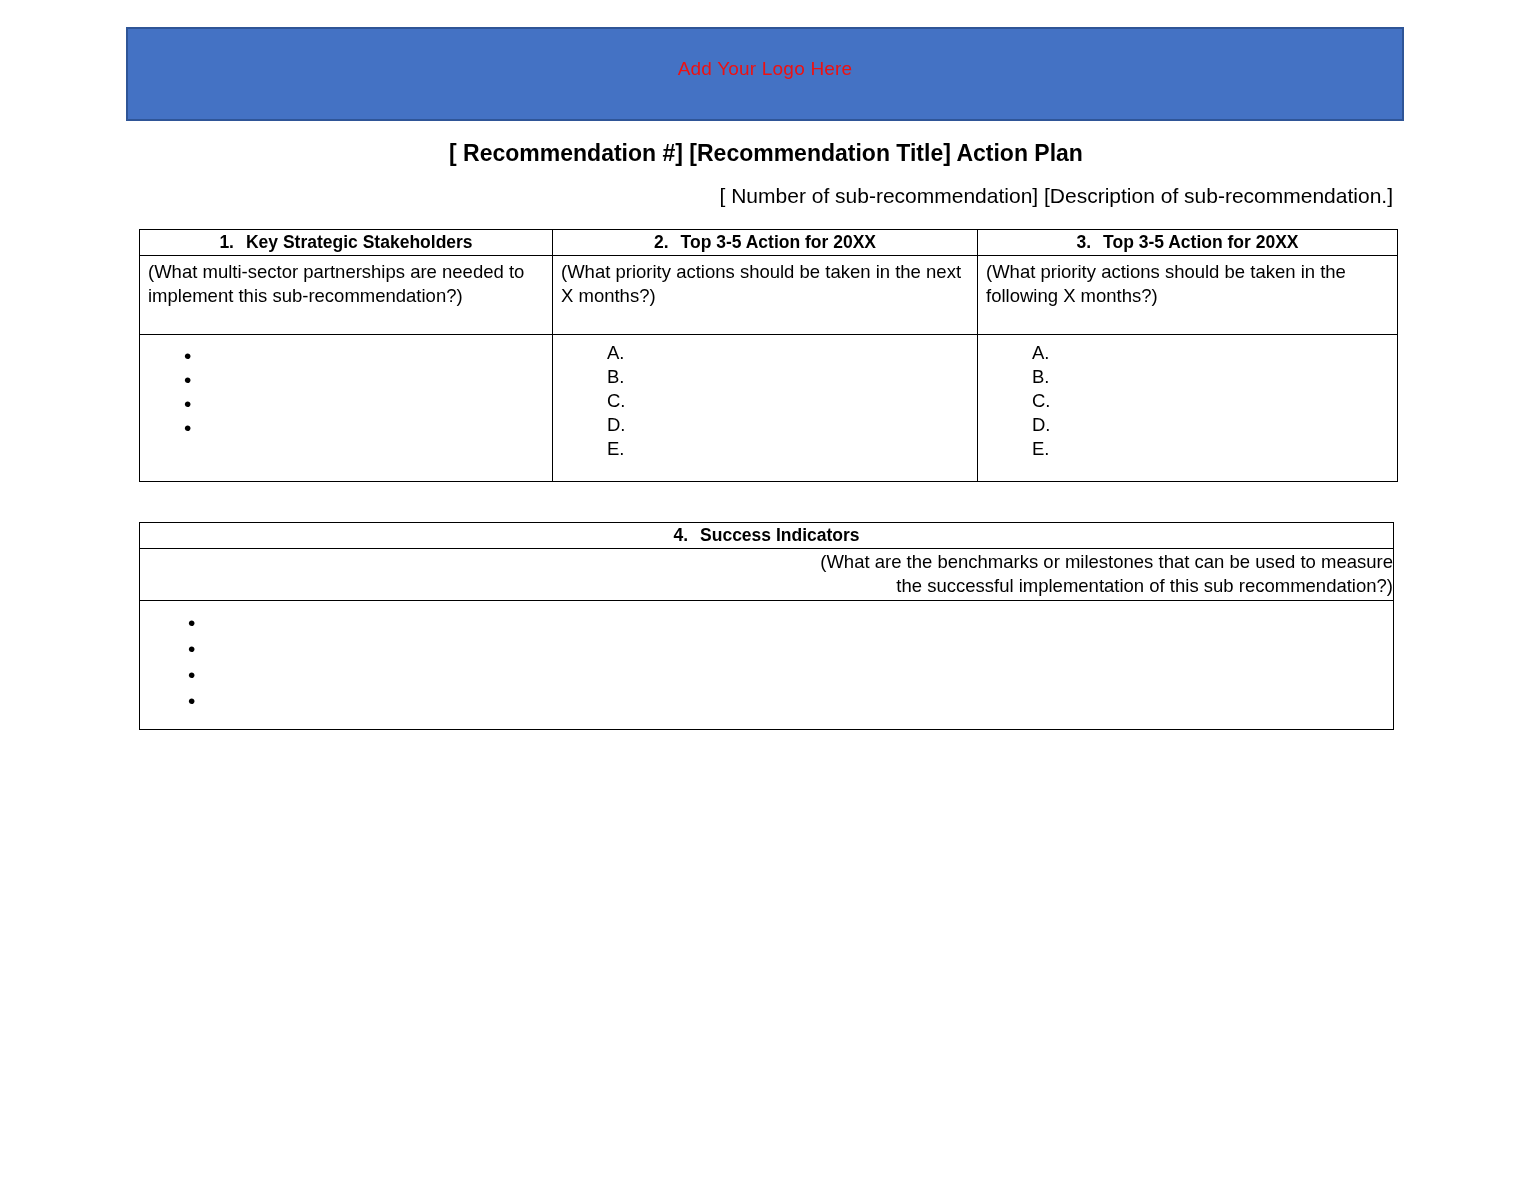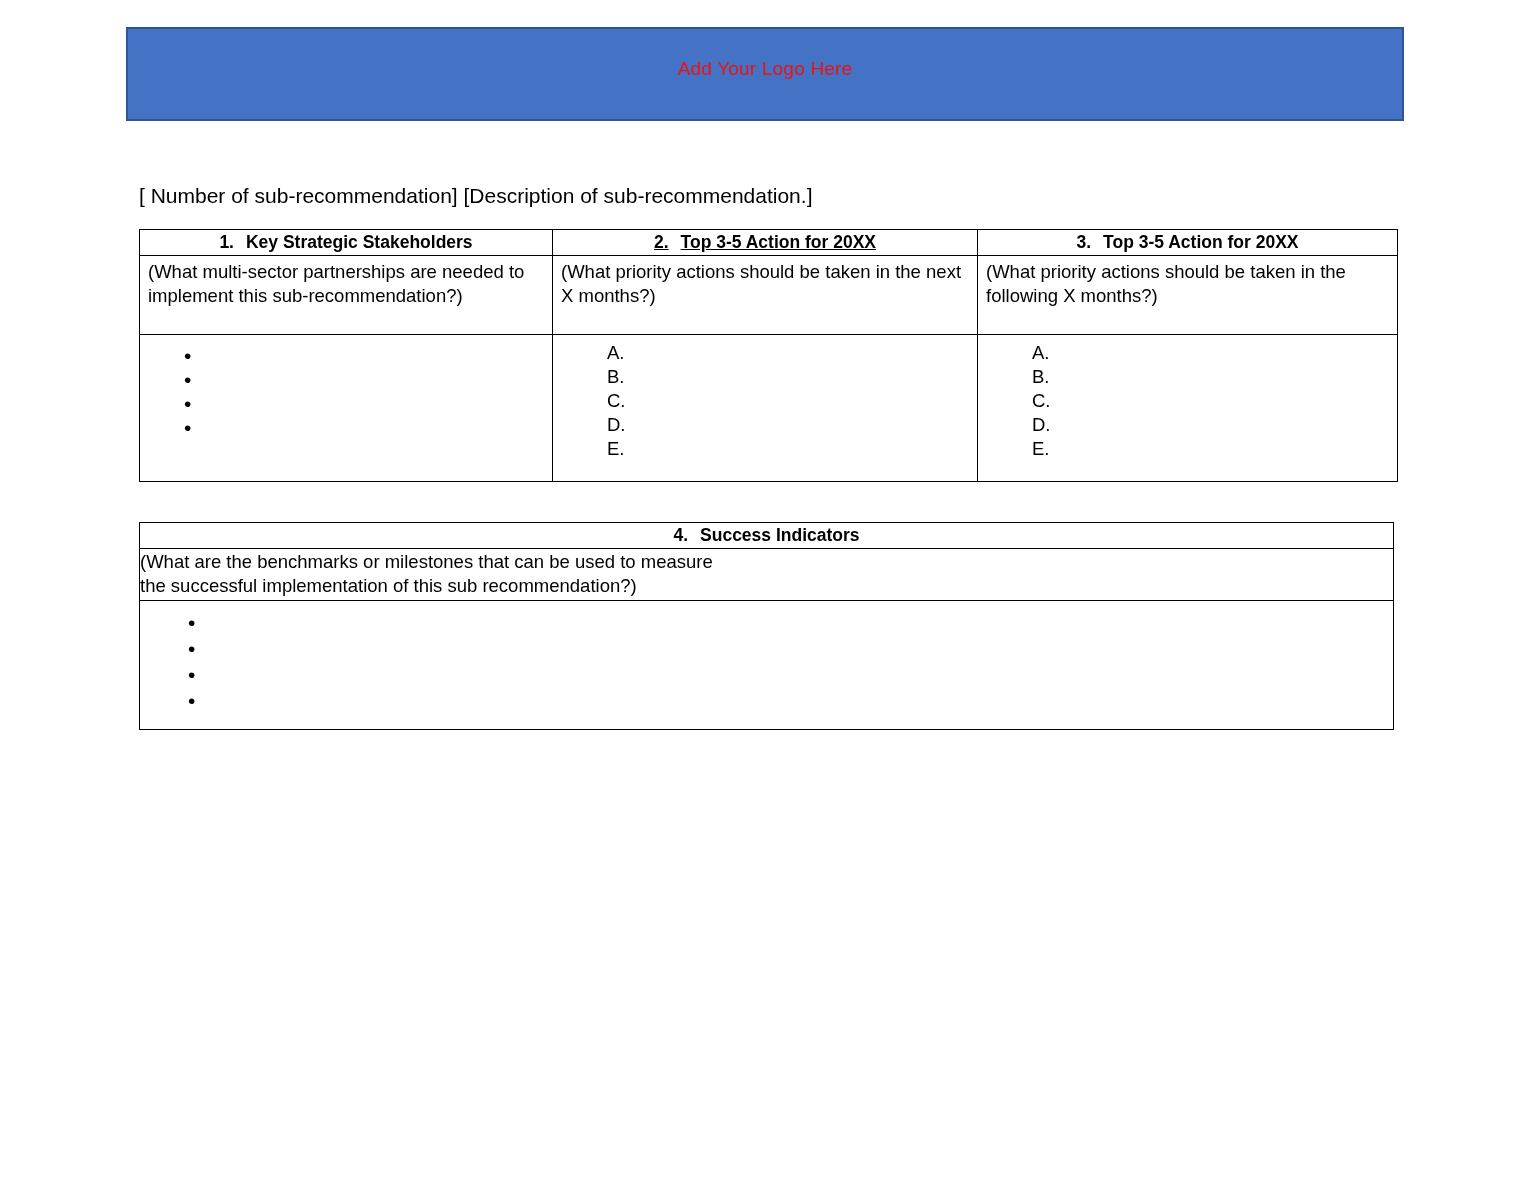--- a/index.html
+++ b/index.html
@@ -57,21 +57,21 @@
     text-align: center;
     font-size: 23px;
     font-weight: bold;
     line-height: 1.2;
   }
   .sub-rec-line {
     position: absolute;
     left: 139px;
     top: 183px;
     width: 1254px;
-    text-align: left;
+    text-align: right;
     font-size: 21px;
     font-weight: normal;
     line-height: 1.25;
   }
 
   
   .tbl {
     position: absolute;
     border-collapse: collapse;
     table-layout: fixed;
@@ -85,21 +85,21 @@
   }
 
   
   .tbl-main {
     left: 139px;
     top: 229px;
     width: 1255px;
     padding-left: 40px;
   }
   .col1 { width: 412px; }
-  .col2 { width: 424px; text-decoration: underline; }
+  .col2 { width: 424px; }
   .col3 { width: 419px; }
 
   .cell-head {
     height: 25px;
     text-align: center;
     font-size: 17.5px;
     font-weight: bold;
     line-height: 25px;
     white-space: nowrap;
     overflow: hidden;
@@ -164,21 +164,21 @@
   .succ-head {
     height: 25px;
     text-align: center;
     font-size: 17.5px;
     font-weight: bold;
     line-height: 25px;
   }
   .succ-head .num { margin-right: 12px; }
   .succ-desc {
     height: 50px;
-    text-align: left;
+    text-align: right;
     font-size: 18.5px;
     line-height: 24px;
     padding: 1px 0 0 0 !important;
   }
   .succ-body {
     height: 128px;
     padding: 0 !important;
   }
   ul.bullets.succ {
     padding-top: 9px;
@@ -208,20 +208,21 @@
 </style>
 </head>
 <body>
 
 <div class="page">
 
   <div class="logo-banner">
     <span class="logo-text">Add Your Logo Here</span>
   </div>
 
+  <div class="doc-title">[ Recommendation #] [Recommendation Title] Action Plan</div>
 
   <div class="sub-rec-line">[ Number of sub-recommendation] [Description of sub-recommendation.]</div>
 
   <table class="tbl tbl-main">
     <tbody>
         <tr>
       <td class="cell-head col1">
         <span class="num">1.</span><span>Key Strategic Stakeholders</span>
       </td>
       <td class="cell-head col2">

